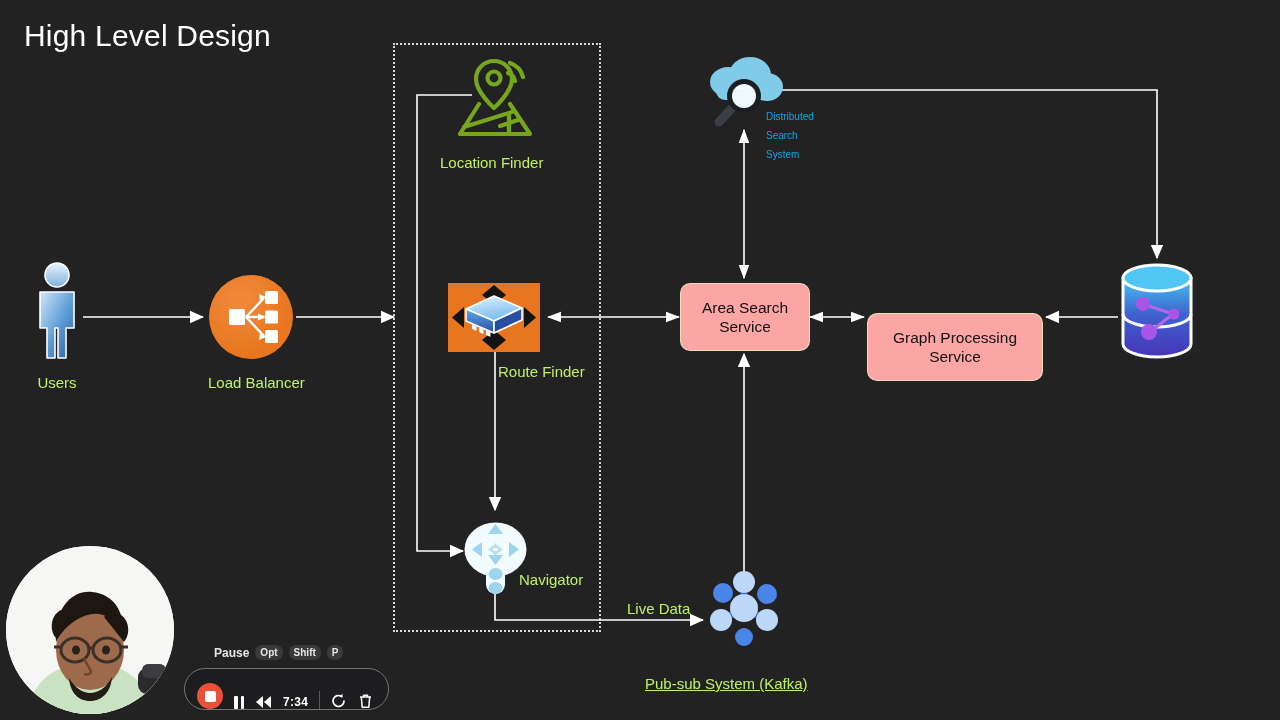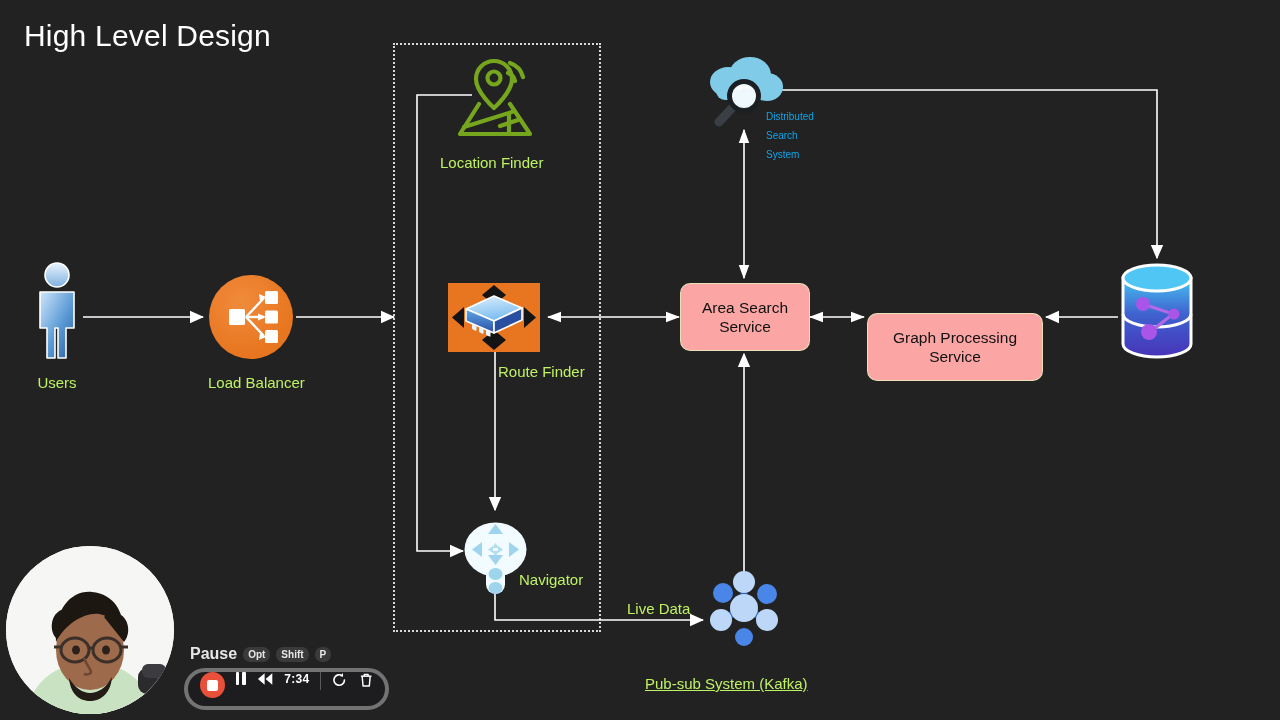--- a/index.html
+++ b/index.html
@@ -25,25 +25,25 @@
   .users-ico{width:58px;height:100px;}
   
   .lb-ico{width:84px;height:84px;border-radius:50%;
       background:radial-gradient(circle at 38% 32%, #f08b3c, #e8751f 70%);}
 
   
   #webcam{left:6px;top:546px;width:168px;height:168px;border-radius:50%;overflow:hidden;
       background:#f4f4f2;}
   
   #hintrow{left:190px;top:645px;display:flex;align-items:center;gap:6px;}
-  #hintrow .ht{color:#e6e6e6;font-size:16px;font-weight:bold;}
+  #hintrow .ht{color:#e6e6e6;font-size:12px;font-weight:bold;margin-left:24px;}
   #hintrow .key{background:#3a3a3a;color:#e6e6e6;font-size:10px;font-weight:bold;
       border-radius:7px;padding:2px 5px;}
   #recbar{left:184px;top:668px;width:205px;height:42px;border-radius:21px;
-      background:#1d1d1f;border:4px solid #737373;display:flex;align-items:flex-start;
+      background:#1d1d1f;border:1px solid #737373;display:flex;align-items:flex-end;
       padding:0 12px;box-sizing:border-box;gap:11px;}
   #recbar .time{color:#fff;font-size:12px;font-weight:bold;letter-spacing:.3px;}
   #recbar .sep{width:1px;height:18px;background:#5a5a5e;}
   .stopbtn{width:26px;height:26px;border-radius:50%;background:#e8503a;
       display:flex;align-items:center;justify-content:center;}
   .stopbtn i{display:block;width:11px;height:11px;background:#fff;border-radius:2px;}
   .pausebtn{display:flex;gap:3px;}
   .pausebtn i{display:block;width:3.5px;height:13px;background:#fff;border-radius:1px;}
 </style>
 </head>

